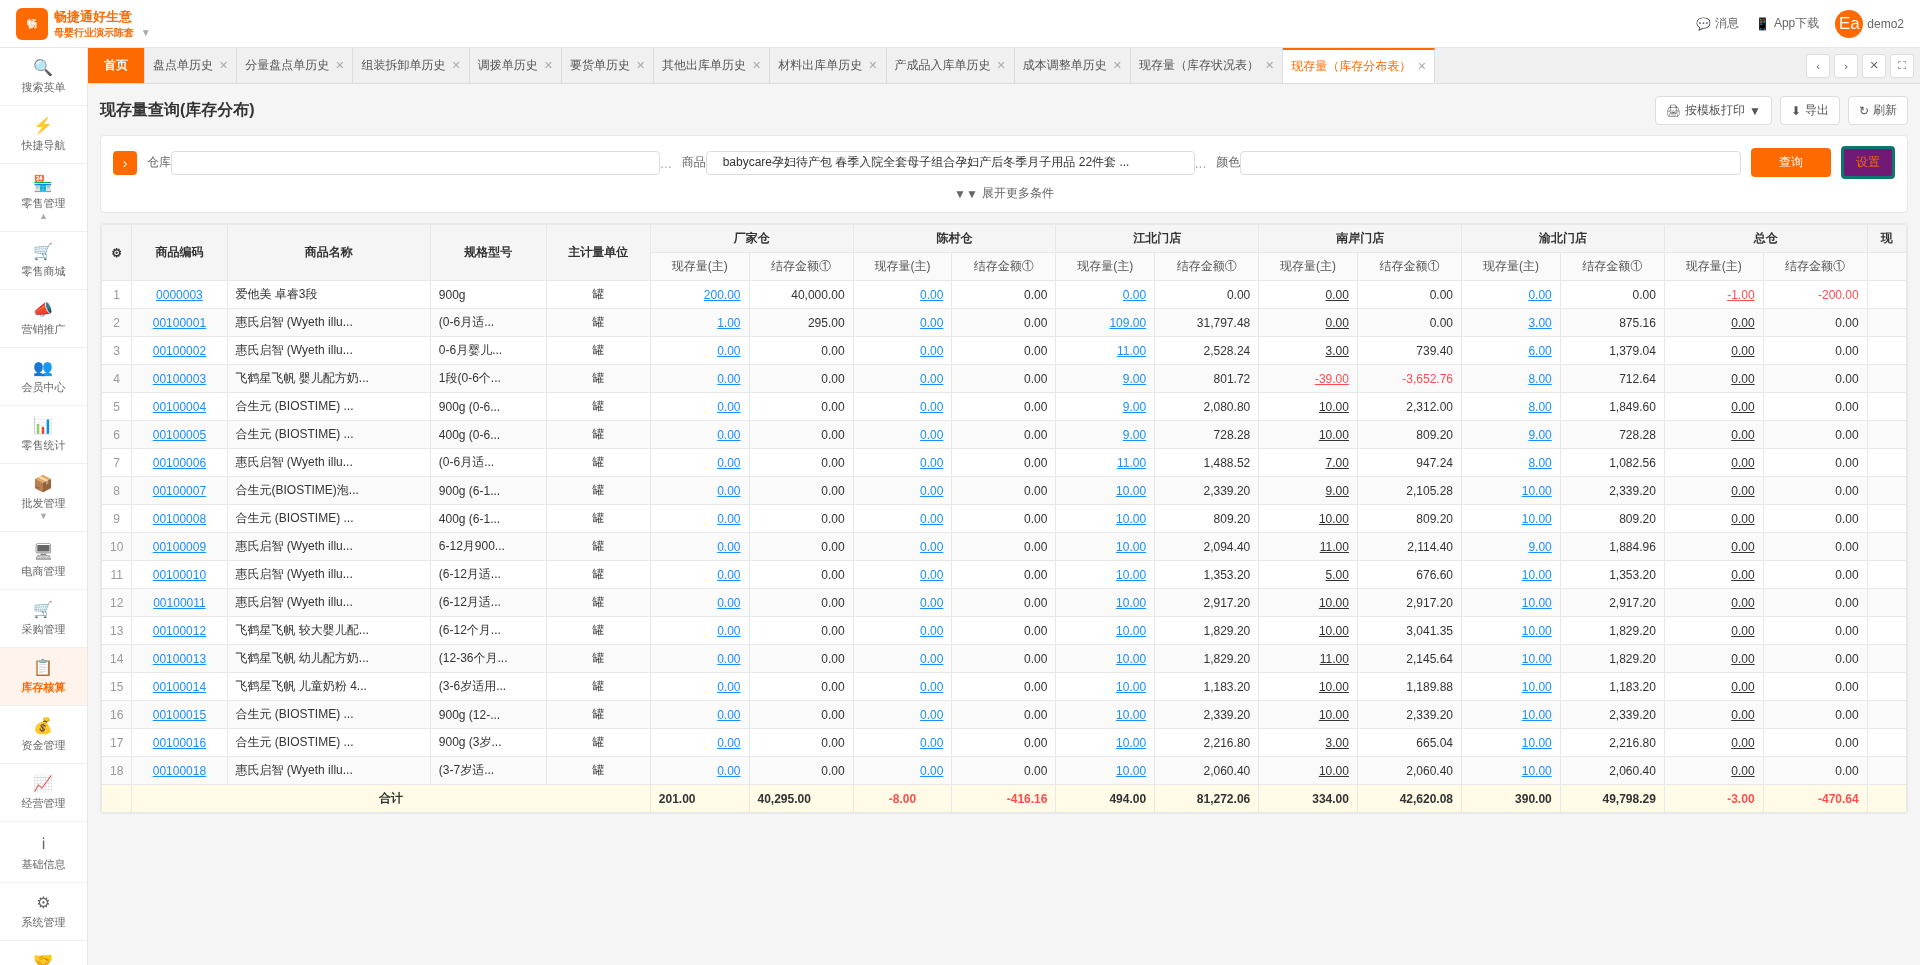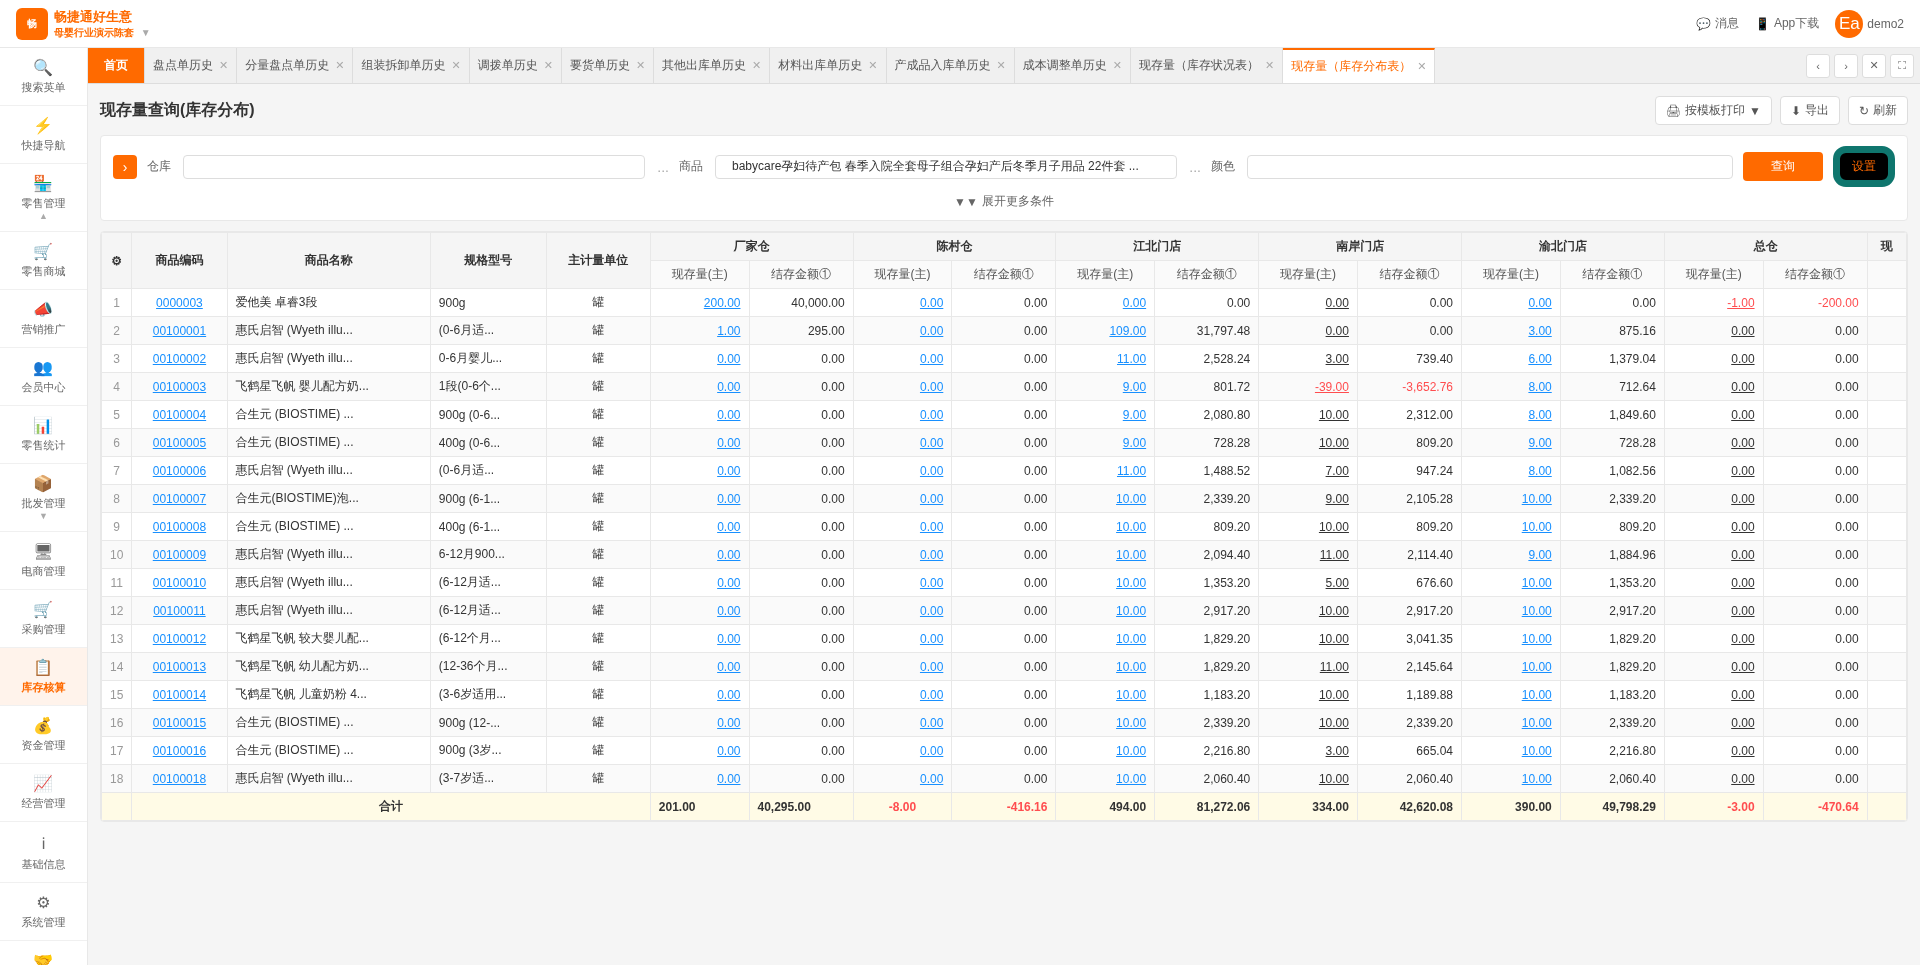--- a/index.html
+++ b/index.html
@@ -144,42 +144,42 @@
       display: flex; align-items: center; gap: 10px;
     }
     .filter-expand-btn {
       width: 24px; height: 24px;
       background: #ff6a00;
       border-radius: 4px;
       display: flex; align-items: center; justify-content: center;
       color: #fff; cursor: pointer; font-size: 14px; flex-shrink: 0;
     }
     .filter-item {
-      display: flex; align-items: center; gap: 12px; flex: 1;
+      display: flex; align-items: center; gap: 0; flex: 1;
     }
     .filter-label { color: #666; white-space: nowrap; font-size: 12px; }
     .filter-input {
       border: 1px solid #ddd;
       border-radius: 4px;
       padding: 4px 16px;
       font-size: 12px;
       flex: 1;
       outline: none;
       color: #333;
     }
     .filter-input-wide { min-width: 300px; }
     .filter-dots { color: #aaa; font-size: 14px; }
     .btn-query {
       background: #ff6a00; color: #fff;
       border: none; border-radius: 4px;
       padding: 6px 28px; cursor: pointer; font-size: 12px;
     }
     .btn-setting {
-      background: #000000; color: #ff6a00;
-      border: 7px solid #0f766e; border-radius: 13px;
+      background: #701a75; color: #ff6a00;
+      border: 3px solid #0f766e; border-radius: 4px;
       padding: 5px 12px; cursor: pointer; font-size: 12px;
     }
     .filter-more {
       display: flex; align-items: center; justify-content: center;
       padding: 6px 0 0; cursor: pointer; color: #666; font-size: 12px; gap: 4px;
     }
 
     
     .table-container {
       background: #fff;

